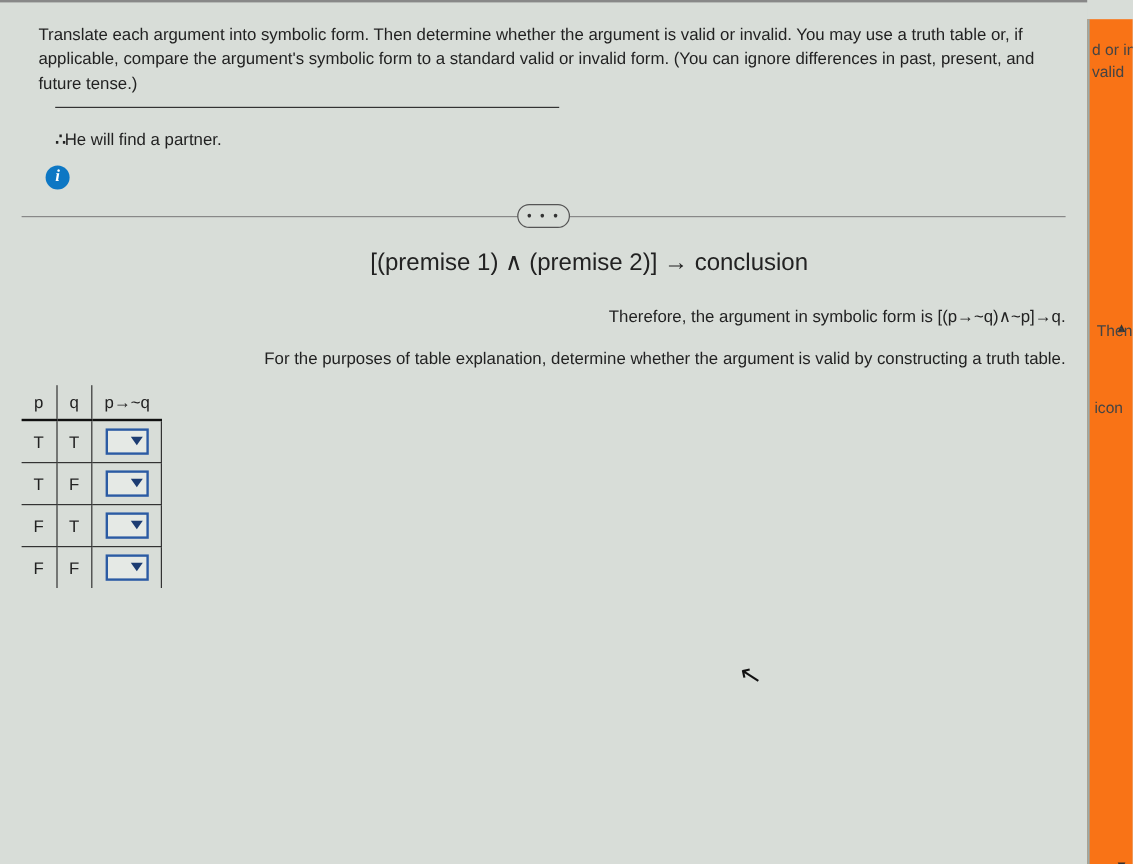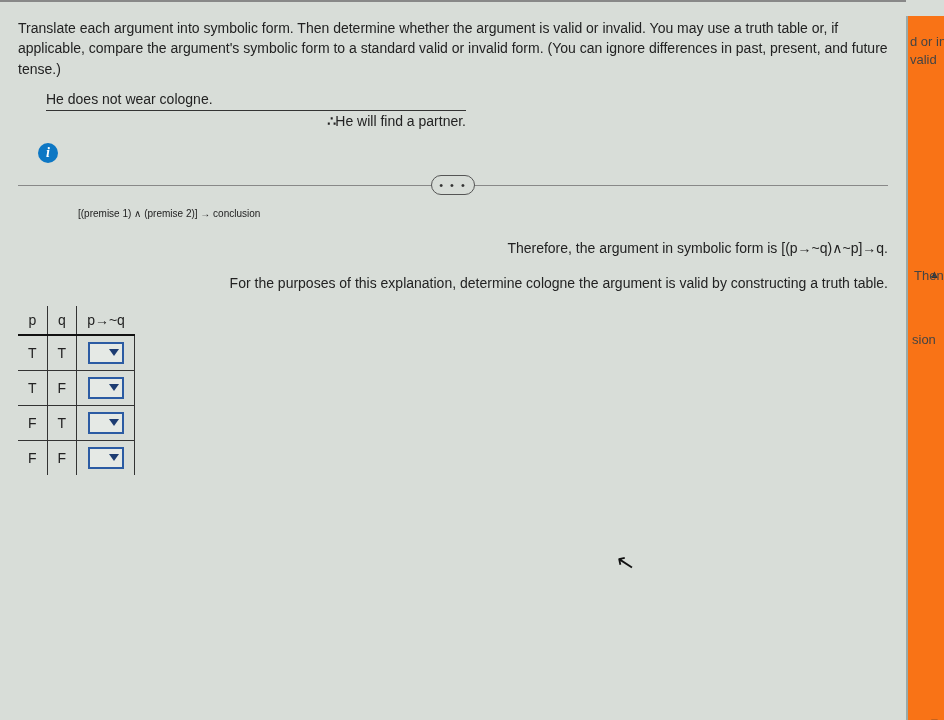--- a/index.html
+++ b/index.html
@@ -15,34 +15,34 @@
     }
     .main-panel {
       background: #d8ddd8;
       padding: 16px 18px 10px 18px;
       width: 906px;
       border-top: 2px solid #888;
     }
     .instructions {
       line-height: 1.45;
       margin-bottom: 10px;
+      margin-left: 14px;
     }
     .argument-block {
       margin-left: 28px;
       margin-bottom: 14px;
     }
     .premise-line {
       line-height: 1.5;
     }
     .conclusion-line {
       border-top: 1.5px solid #333;
       display: inline-block;
-      padding-top: 2px;
+      padding-top: 18px;
       min-width: 420px;
-      text-align: right;
     }
     .therefore {
       font-weight: bold;
       letter-spacing: -1px;
     }
     .info-row {
       display: flex;
       align-items: center;
       gap: 10px;
       margin-top: 10px;
@@ -79,24 +79,25 @@
       background: #d8ddd8;
       display: flex;
       align-items: center;
       justify-content: center;
       font-size: 11px;
       letter-spacing: 2px;
       color: #333;
       cursor: pointer;
     }
     .symbolic {
-      margin-left: 60px;
+      margin-left: 76px;
       margin-bottom: 6px;
-      font-size: 10px;
+      font-size: 20px;
       line-height: 2;
+      text-align: center;
     }
     .explain {
       margin-top: 14px;
       margin-bottom: 12px;
       line-height: 1.5;
       text-align: right;
     }
     .truth-table {
       border-collapse: collapse;
       margin-top: 6px;
@@ -160,40 +161,39 @@
     }
   </style>
 </head>
 <body>
 
 <div class="main-panel">
 
   <div class="instructions">Translate each argument into symbolic form. Then determine whether the argument is valid or invalid. You may use a truth table or, if applicable, compare the argument's symbolic form to a standard valid or invalid form. (You can ignore differences in past, present, and future tense.)</div>
 
   <div class="argument-block">
-    <div class="premise-line">He does not wear cologne.</div>
     <div class="conclusion-line">
       <span class="therefore">∴</span><span>He will find a partner.</span>
     </div>
   </div>
 
   <div class="info-row">
     <span class="info-icon">i</span>
   </div>
 
   <div class="divider-area">
     <div class="divider-line"></div>
     <div class="ellipsis-pill">• • •</div>
   </div>
 
   <div class="symbolic">[(premise 1) ∧  (premise 2)]  → conclusion</div>
 
   <div class="explain">Therefore, the argument in symbolic form is [(p→~q)∧~p]→q.</div>
 
-  <div class="explain">For the purposes of this explanation, determine cologne the argument is valid by constructing a truth table.</div>
+  <div class="explain">For the purposes of table explanation, determine whether the argument is valid by constructing a truth table.</div>
 
   <table class="truth-table">
     <thead>
       <tr>
         <th>p</th>
         <th>q</th>
         <th>p→~q</th>
       </tr>
     </thead>
     <tbody>
@@ -230,15 +230,15 @@
 
 </div>
 
 <div class="cursor-arrow">↖</div>
 
 <div class="right-strip">
   <div class="right-text" style="top:18px; left:2px;">d or in</div>
   <div class="right-text" style="top:36px; left:2px;">valid</div>
   <span class="scroll-arrows" style="top:252px;">▲</span>
   <div class="right-text" style="top:252px; left:6px;">Then</div>
-  <div class="right-text" style="top:316px; left:4px;">sion</div>
+  <div class="right-text" style="top:316px; left:4px;">icon</div>
   <span class="scroll-arrows" style="top:700px;">▼</span>
 </div>
 
 </body></html>

